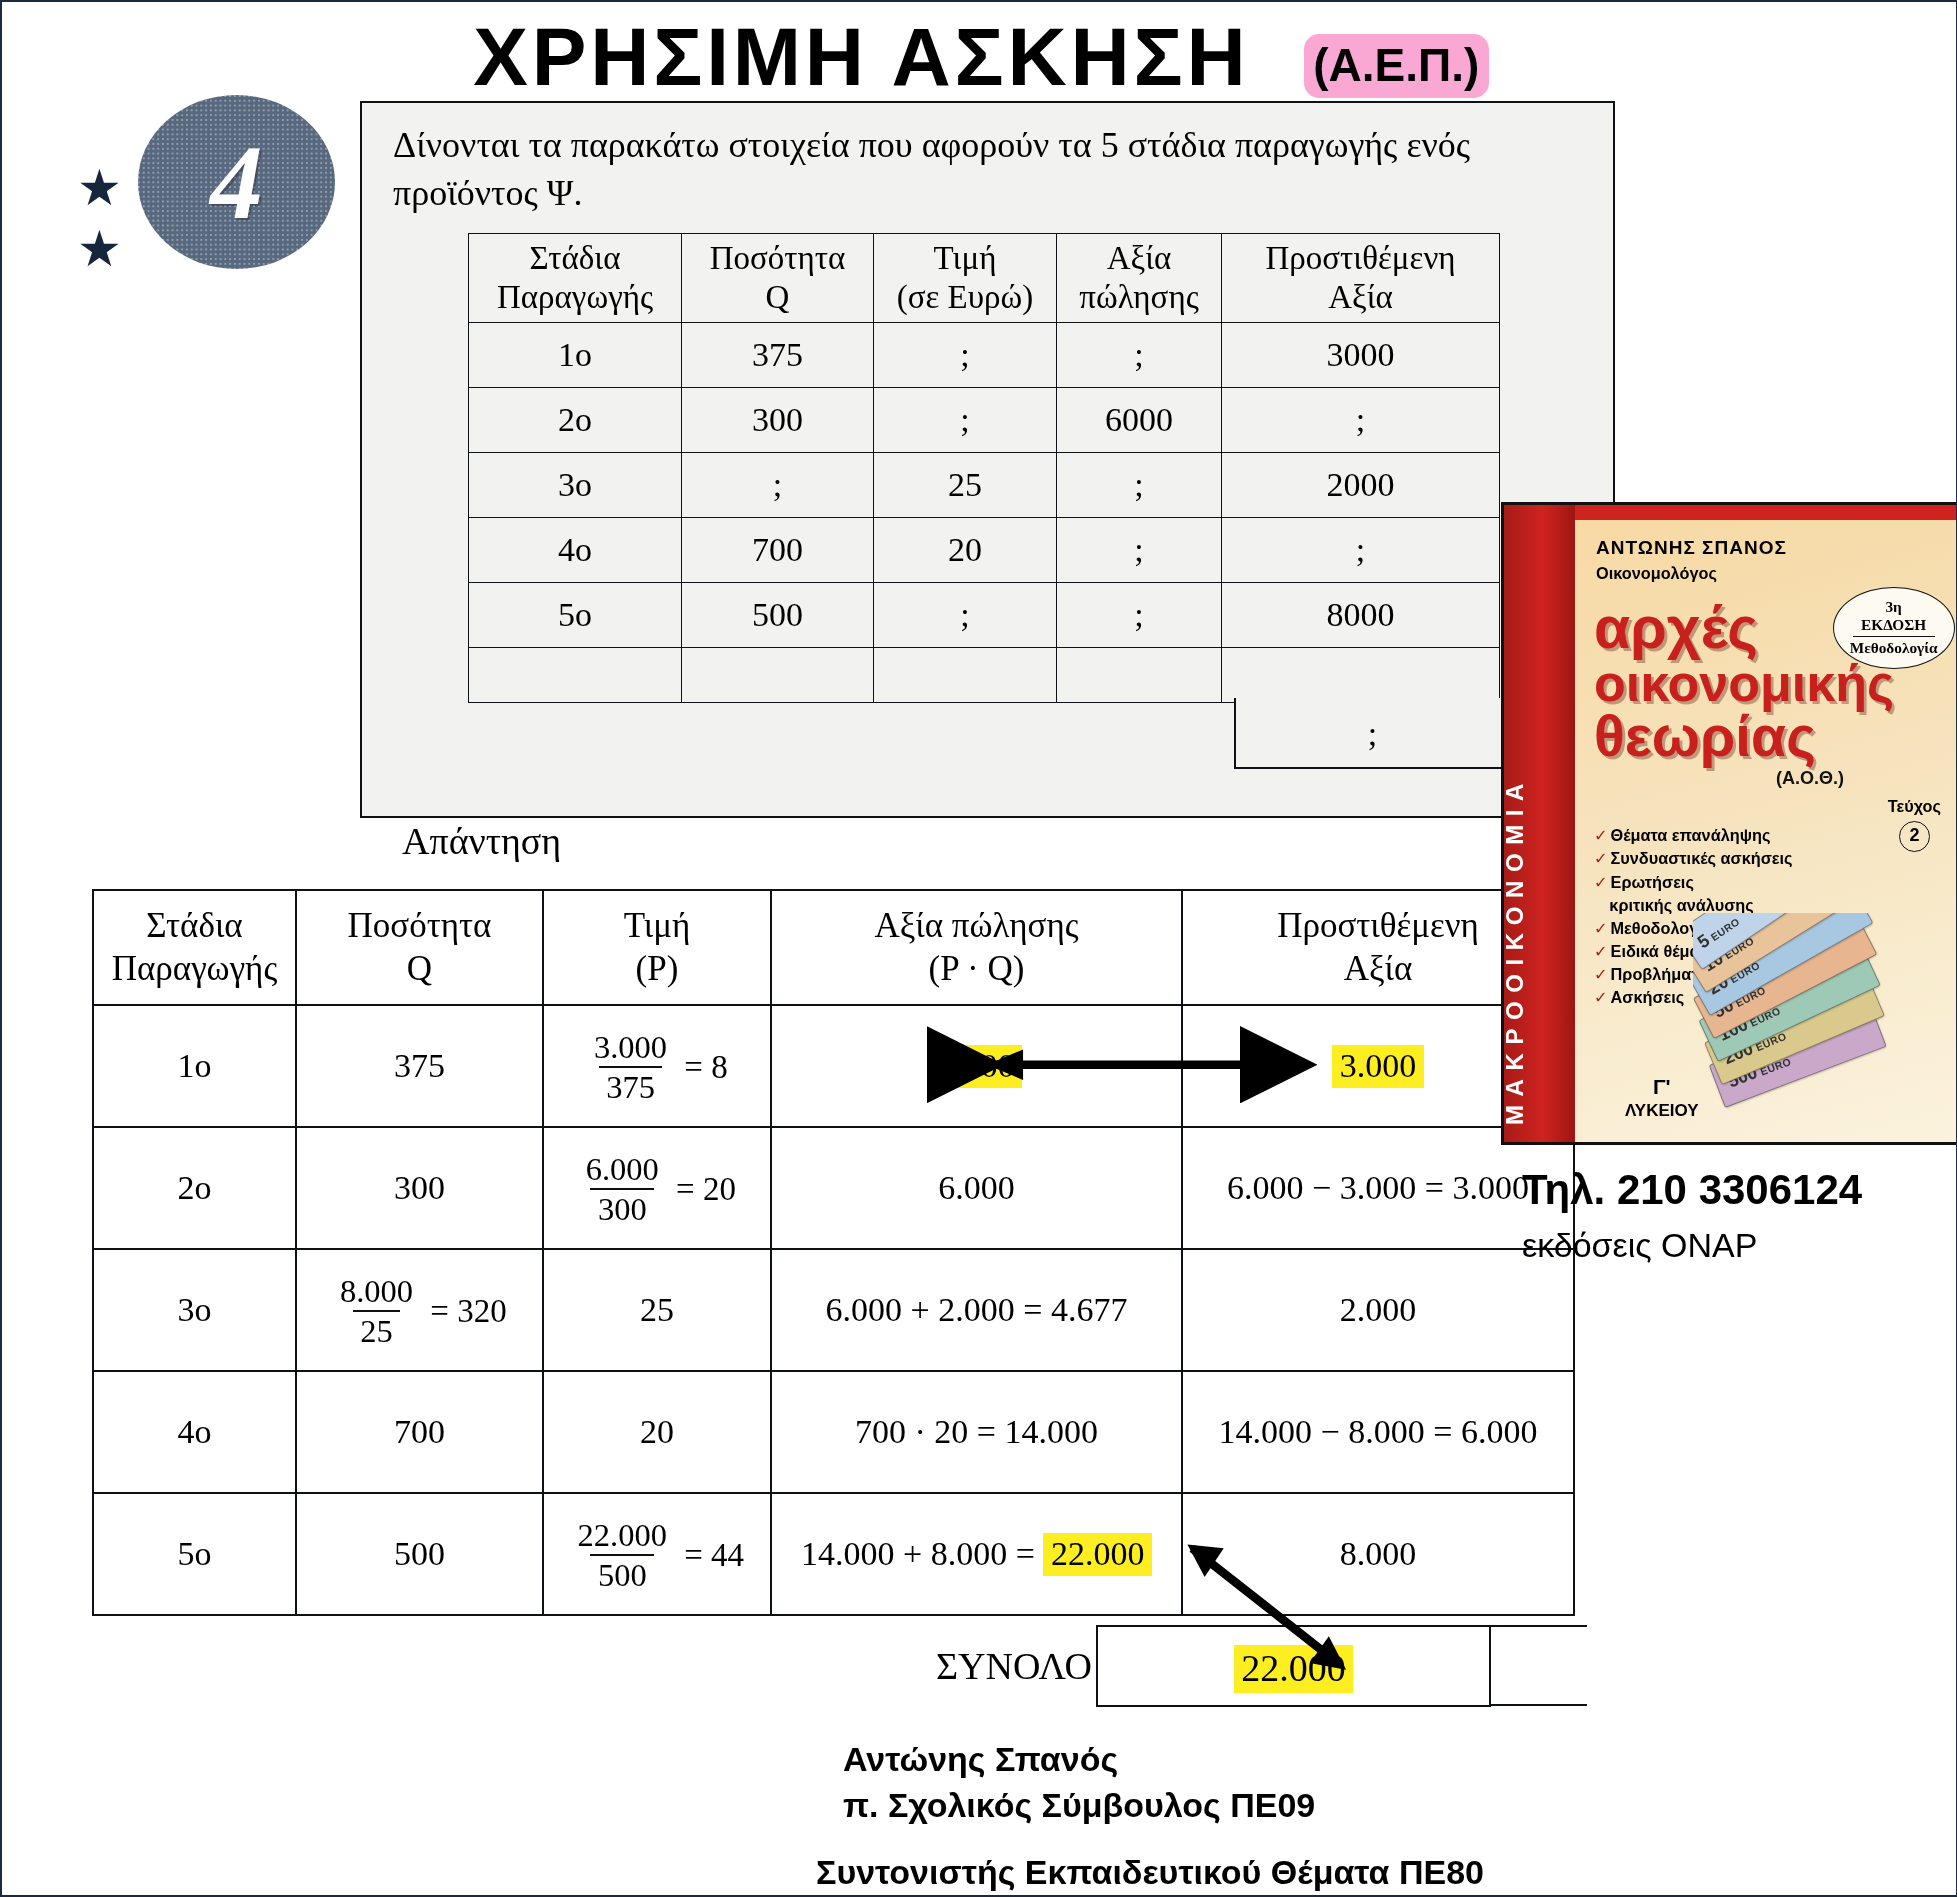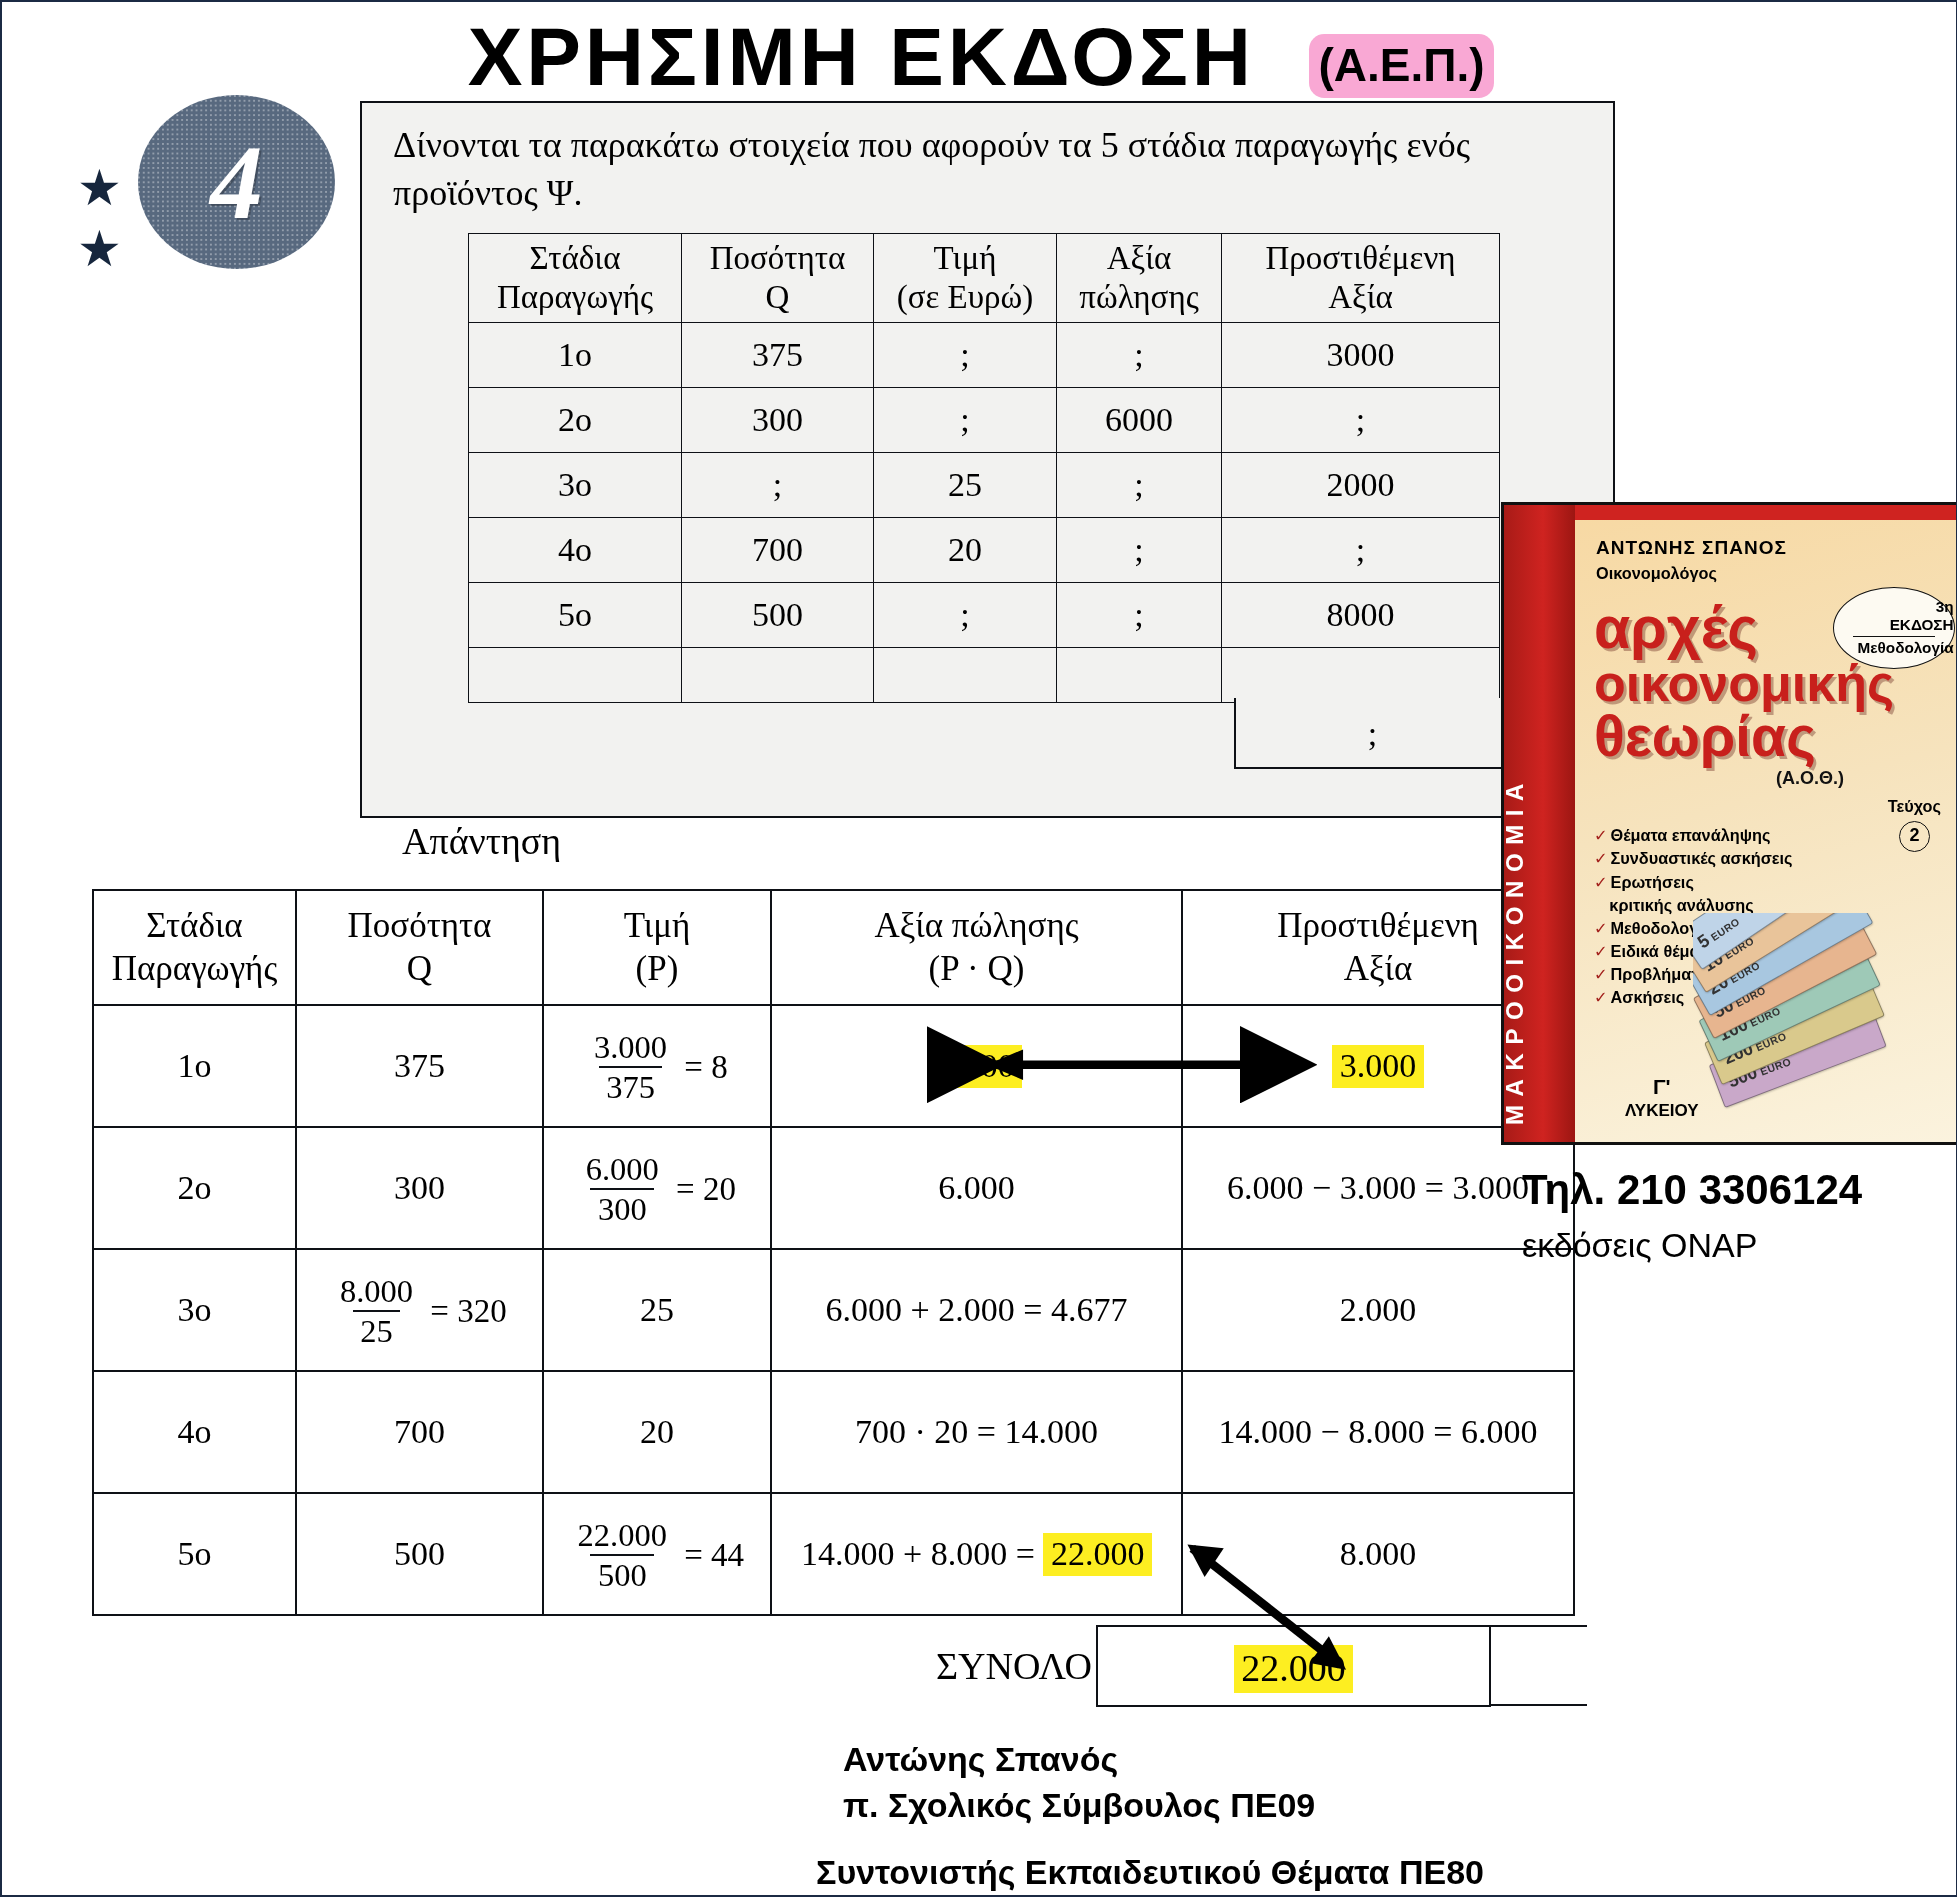--- a/index.html
+++ b/index.html
@@ -325,22 +325,22 @@
     color: #111;
     margin-top: 9px;
   }
   .bk-edition {
     position: absolute;
     right: 13.4px; top: 67px;
     width: 122px; height: 82px;
     border-radius: 50%;
     background: #fdfaf2;
     border: 1.9px solid #111;
-    text-align: right;
-    font-family: Liberation Sans, sans-serif;
+    text-align: center;
+    font-family: Liberation Serif, serif;
     font-weight: bold;
     font-size: 15.3px;
     line-height: 1.18;
     padding-top: 9.6px;
     box-sizing: border-box;
   }
   .bk-edition .rule {
     width: 82px; height: 0;
     border-top: 1.9px solid #111;
     margin: 1.9px auto;
@@ -436,21 +436,21 @@
     line-height: 1.35;
   }
   .footer .l3 { margin-top: 21px; margin-left: -27px; }
 </style>
 </head>
 <body>
 
 <div id="page">
 
   <div class="title-row">
-    <span class="title-main">ΧΡΗΣΙΜΗ  ΕΚΔΟΣΗ</span><span class="title-sub">(Α.Ε.Π.)</span>
+    <span class="title-main">ΧΡΗΣΙΜΗ  ΑΣΚΗΣΗ</span><span class="title-sub">(Α.Ε.Π.)</span>
   </div>
 
   <div class="badge-circle">
     <span class="badge-num">4</span>
   </div>
   <span class="star star-1">★</span>
   <span class="star star-2">★</span>
 
   <div class="problem-panel">
     <div class="problem-text">Δίνονται τα παρακάτω στοιχεία που αφορούν τα 5 στάδια παραγωγής ενός προϊόντος Ψ.</div>

